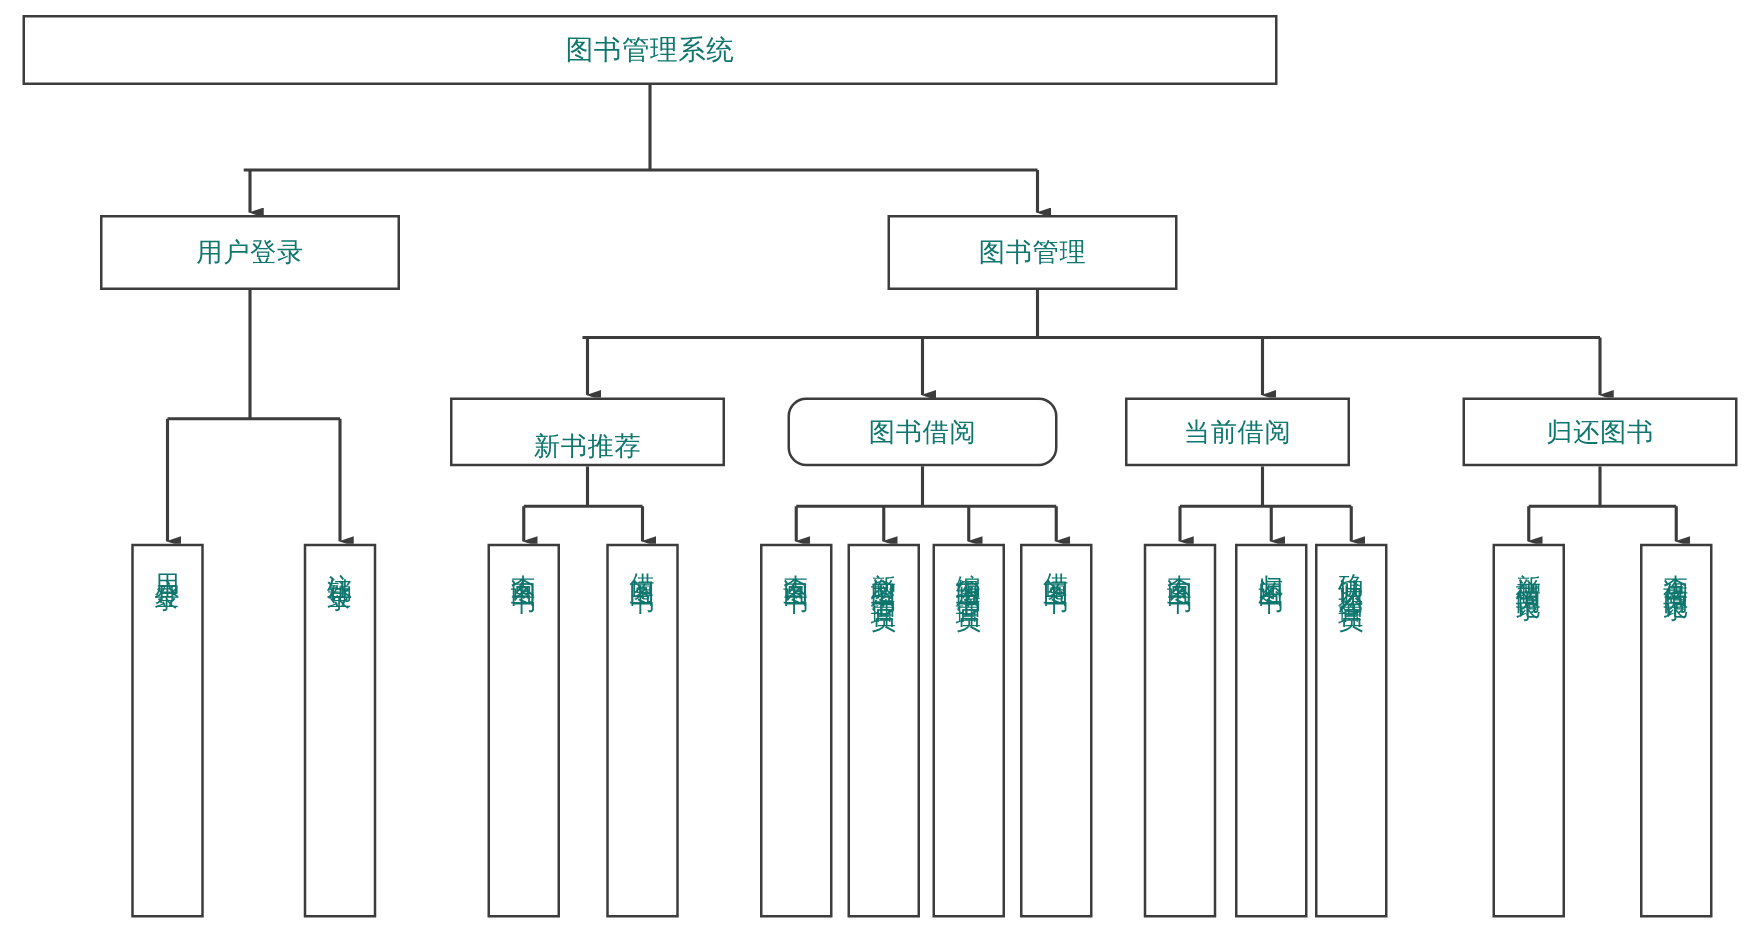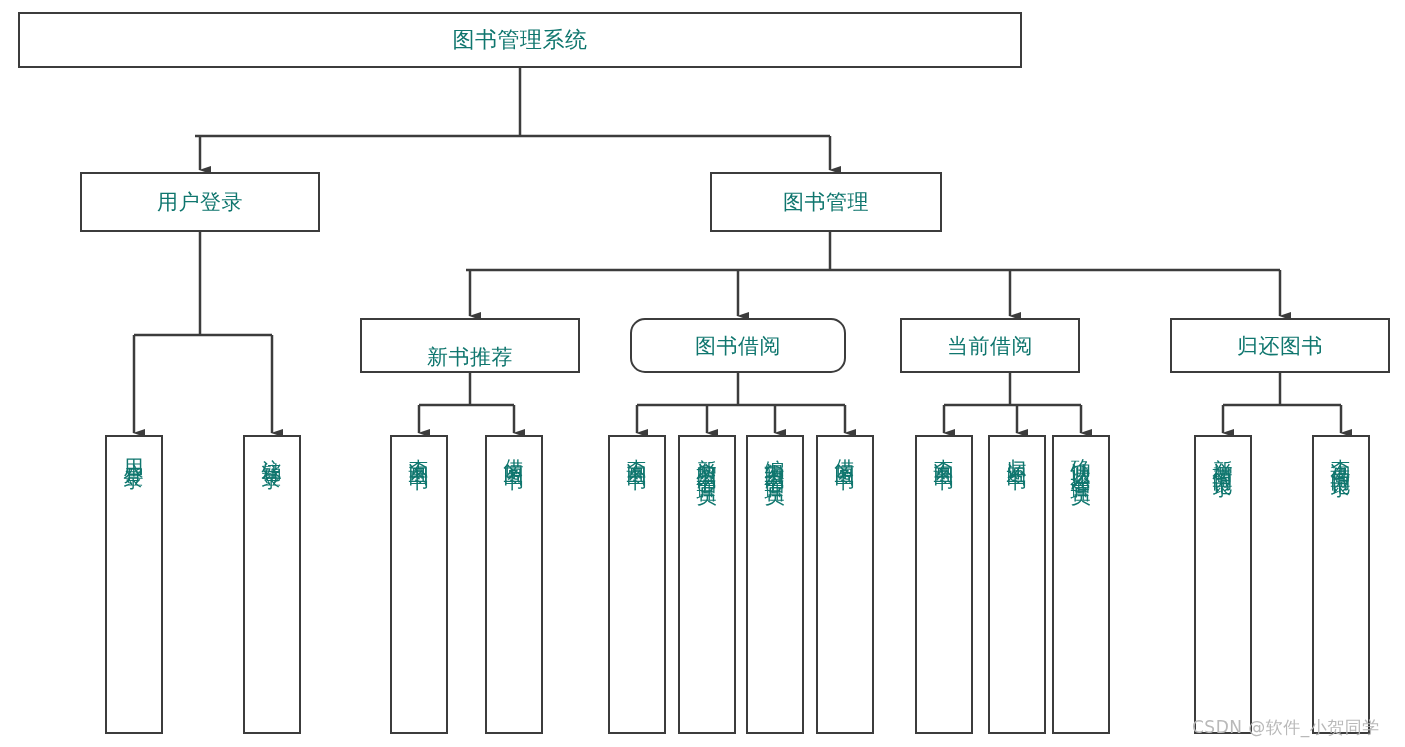--- a/index.html
+++ b/index.html
@@ -163,14 +163,13 @@
       <div class="node vert" style="left: 1052px; top: 435px; width: 58px; height: 299px;">
         <span class="vtext">确认归还（管理员）</span>
       </div>
       <div class="node vert" style="left: 1194px; top: 435px; width: 58px; height: 299px;">
         <span class="vtext">新增借阅记录</span>
       </div>
       <div class="node vert" style="left: 1312px; top: 435px; width: 58px; height: 299px;">
         <span class="vtext">查询借阅记录</span>
       </div>
     </div>
-  <div class="watermark" style="left: 1192px; top: 716px;">CSDN @软件_小贺同学</div>
 </div>
 
 </body></html>

